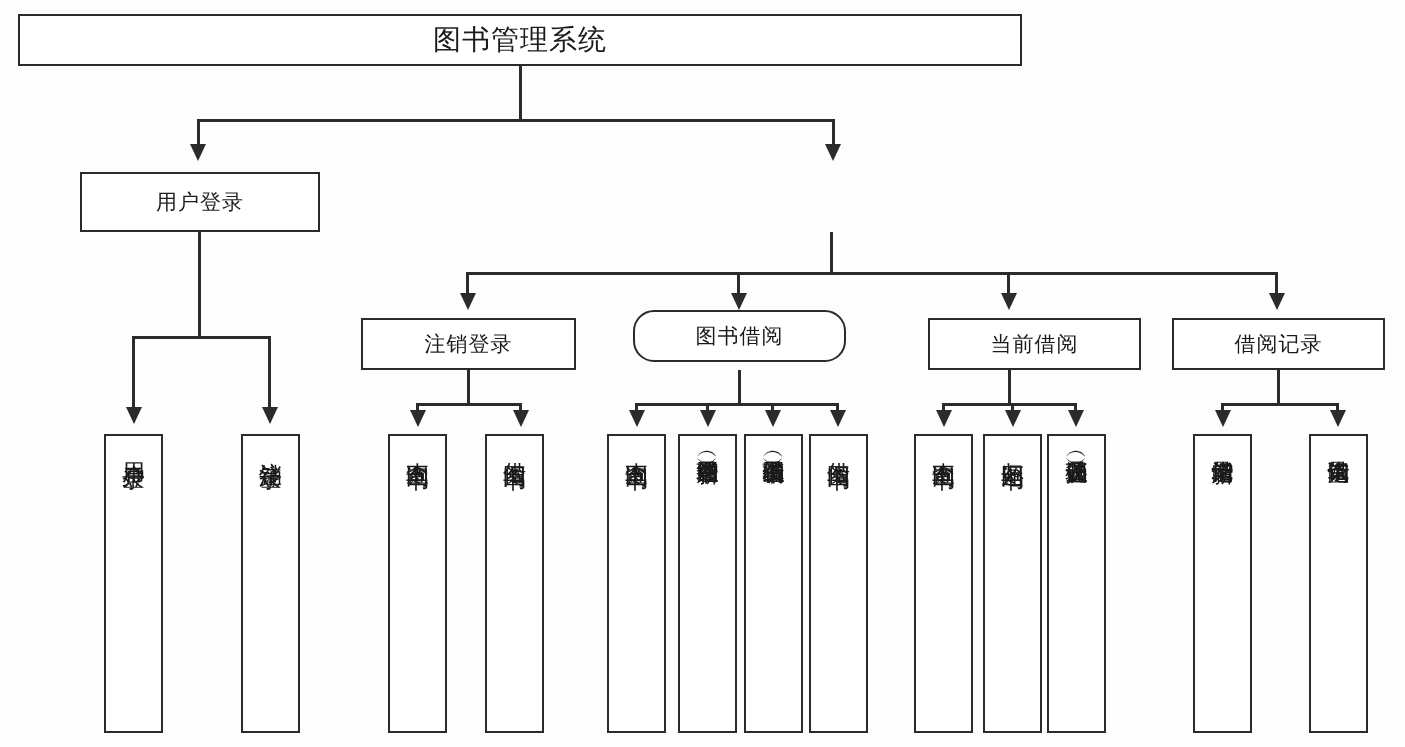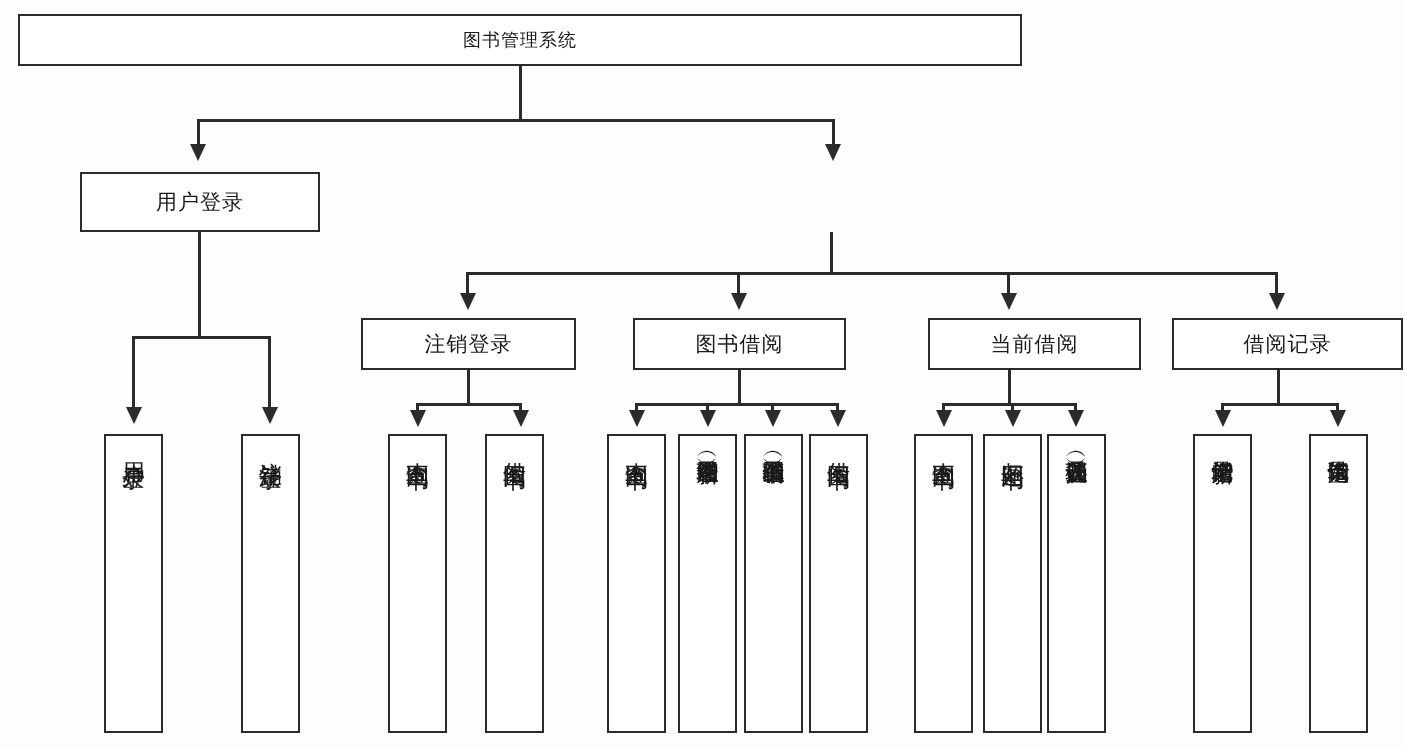--- a/index.html
+++ b/index.html
@@ -32,21 +32,21 @@
     text-align: center;
     line-height: 1.05;
     white-space: nowrap;
   }
   
   .h-node .lbl {
     font-size: 21px;
     letter-spacing: 1px;
   }
   .root .lbl {
-    font-size: 18px;
+    font-size: 28px;
     letter-spacing: 1px;
   }
   
   .v-node {
     align-items: flex-start;
     justify-content: center;
     padding-top: 8px;
   }
   .v-node .lbl {
     writing-mode: vertical-rl;
@@ -123,27 +123,27 @@
   <div class="vline" style="left:737px; top:272px; width:3px; height:23px;"></div>
   <div class="arrow" style="left:731px; top:293px;"></div>
   <div class="vline" style="left:1007px; top:272px; width:3px; height:23px;"></div>
   <div class="arrow" style="left:1001px; top:293px;"></div>
   <div class="vline" style="left:1275px; top:272px; width:3px; height:23px;"></div>
   <div class="arrow" style="left:1269px; top:293px;"></div>
 
   <div class="node h-node" style="left:361px; top:318px; width:215px; height:52px;">
     <span class="lbl">注销登录</span>
   </div>
-  <div class="node h-node" style="left:633px; top:318px; width:213px; height:52px;">
+  <div class="node h-node" style="left:633px; top:310px; width:213px; height:52px;border-radius:21px;">
     <span class="lbl">图书借阅</span>
   </div>
   <div class="node h-node" style="left:928px; top:318px; width:213px; height:52px;">
     <span class="lbl">当前借阅</span>
   </div>
-  <div class="node h-node" style="left:1172px; top:318px; width:231px; height:52px;">
+  <div class="node h-node" style="left:1172px; top:318px; width:213px; height:52px;">
     <span class="lbl">借阅记录</span>
   </div>
 
   <div class="vline" style="left:467px; top:370px; width:3px; height:33px;"></div>
   <div class="hline" style="left:416px; top:403px; width:106px; height:3px;"></div>
   <div class="vline" style="left:416px; top:403px; width:3px; height:9px;"></div>
   <div class="arrow" style="left:410px; top:410px;"></div>
   <div class="vline" style="left:519px; top:403px; width:3px; height:9px;"></div>
   <div class="arrow" style="left:513px; top:410px;"></div>
 

